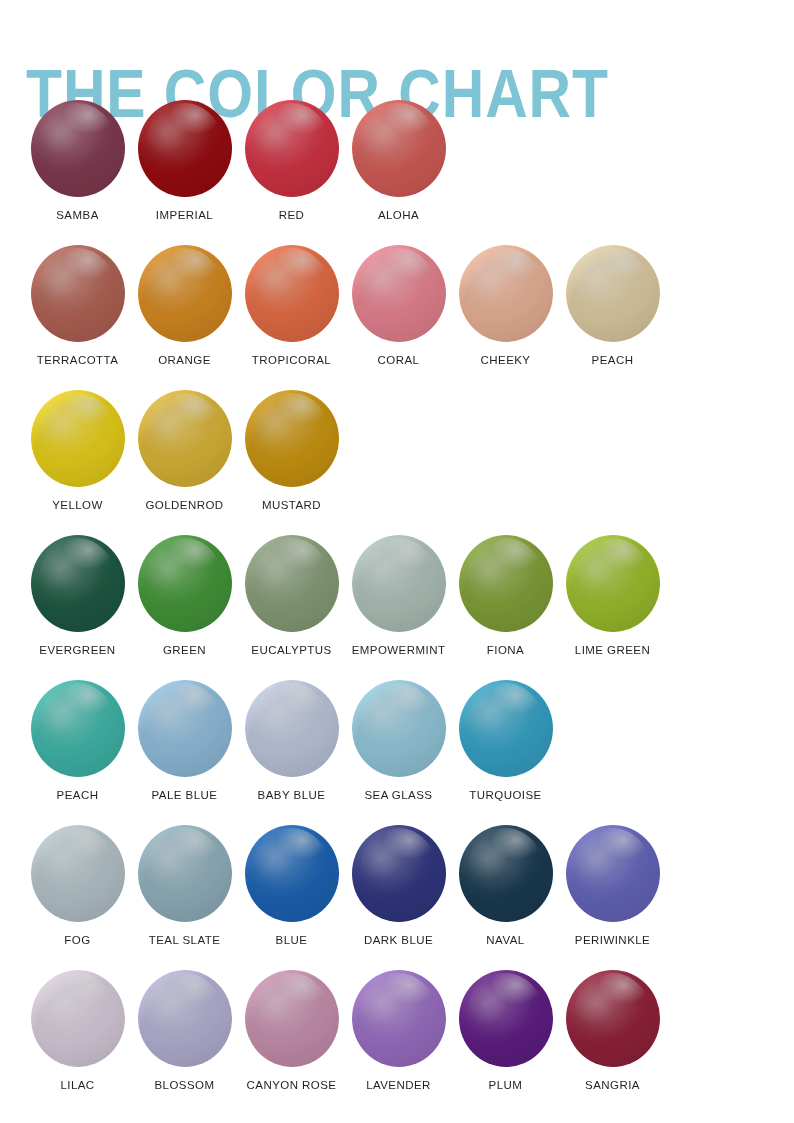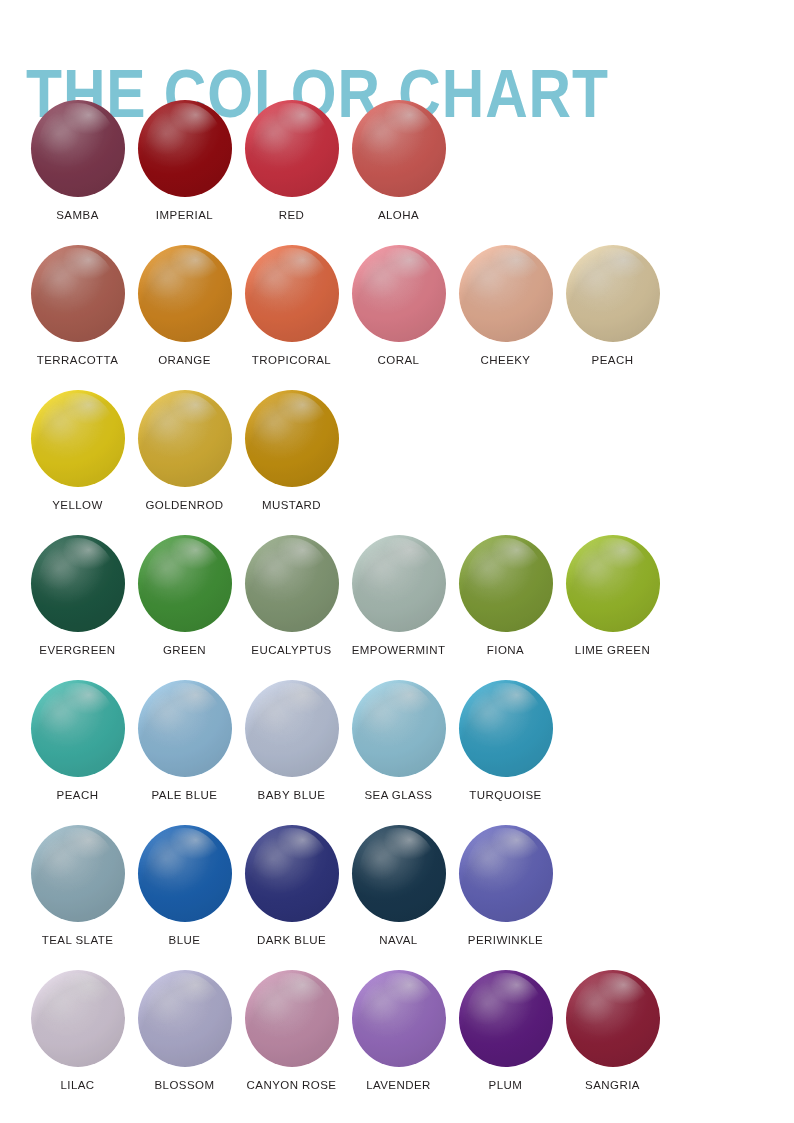--- a/index.html
+++ b/index.html
@@ -213,20 +213,24 @@
         <div class="swatch-dot" style="background: radial-gradient(120% 110% at 34% 26%, rgb(174, 222, 240) 0%, rgb(159, 216, 237) 46%, rgb(137, 186, 204) 100%);"></div>
         <div class="swatch-label">SEA GLASS</div>
       </div>
       <div class="swatch-cell">
         <div class="swatch-dot" style="background: radial-gradient(120% 110% at 34% 26%, rgb(90, 189, 221) 0%, rgb(59, 176, 214) 46%, rgb(51, 151, 184) 100%);"></div>
         <div class="swatch-label">TURQUOISE</div>
       </div>
     </div>
     <div class="swatch-row">
       <div class="swatch-cell">
+        <div class="swatch-dot" style="background: radial-gradient(120% 110% at 34% 26%, rgb(205, 218, 223) 0%, rgb(195, 211, 217) 46%, rgb(168, 181, 187) 100%);"></div>
+        <div class="swatch-label">FOG</div>
+      </div>
+      <div class="swatch-cell">
         <div class="swatch-dot" style="background: radial-gradient(120% 110% at 34% 26%, rgb(173, 201, 213) 0%, rgb(157, 191, 205) 46%, rgb(135, 164, 176) 100%);"></div>
         <div class="swatch-label">TEAL SLATE</div>
       </div>
       <div class="swatch-cell">
         <div class="swatch-dot" style="background: radial-gradient(120% 110% at 34% 26%, rgb(67, 132, 205) 0%, rgb(31, 109, 196) 46%, rgb(27, 94, 169) 100%);"></div>
         <div class="swatch-label">BLUE</div>
       </div>
       <div class="swatch-cell">
         <div class="swatch-dot" style="background: radial-gradient(120% 110% at 34% 26%, rgb(86, 91, 158) 0%, rgb(54, 60, 140) 46%, rgb(46, 52, 120) 100%);"></div>
         <div class="swatch-label">DARK BLUE</div>

